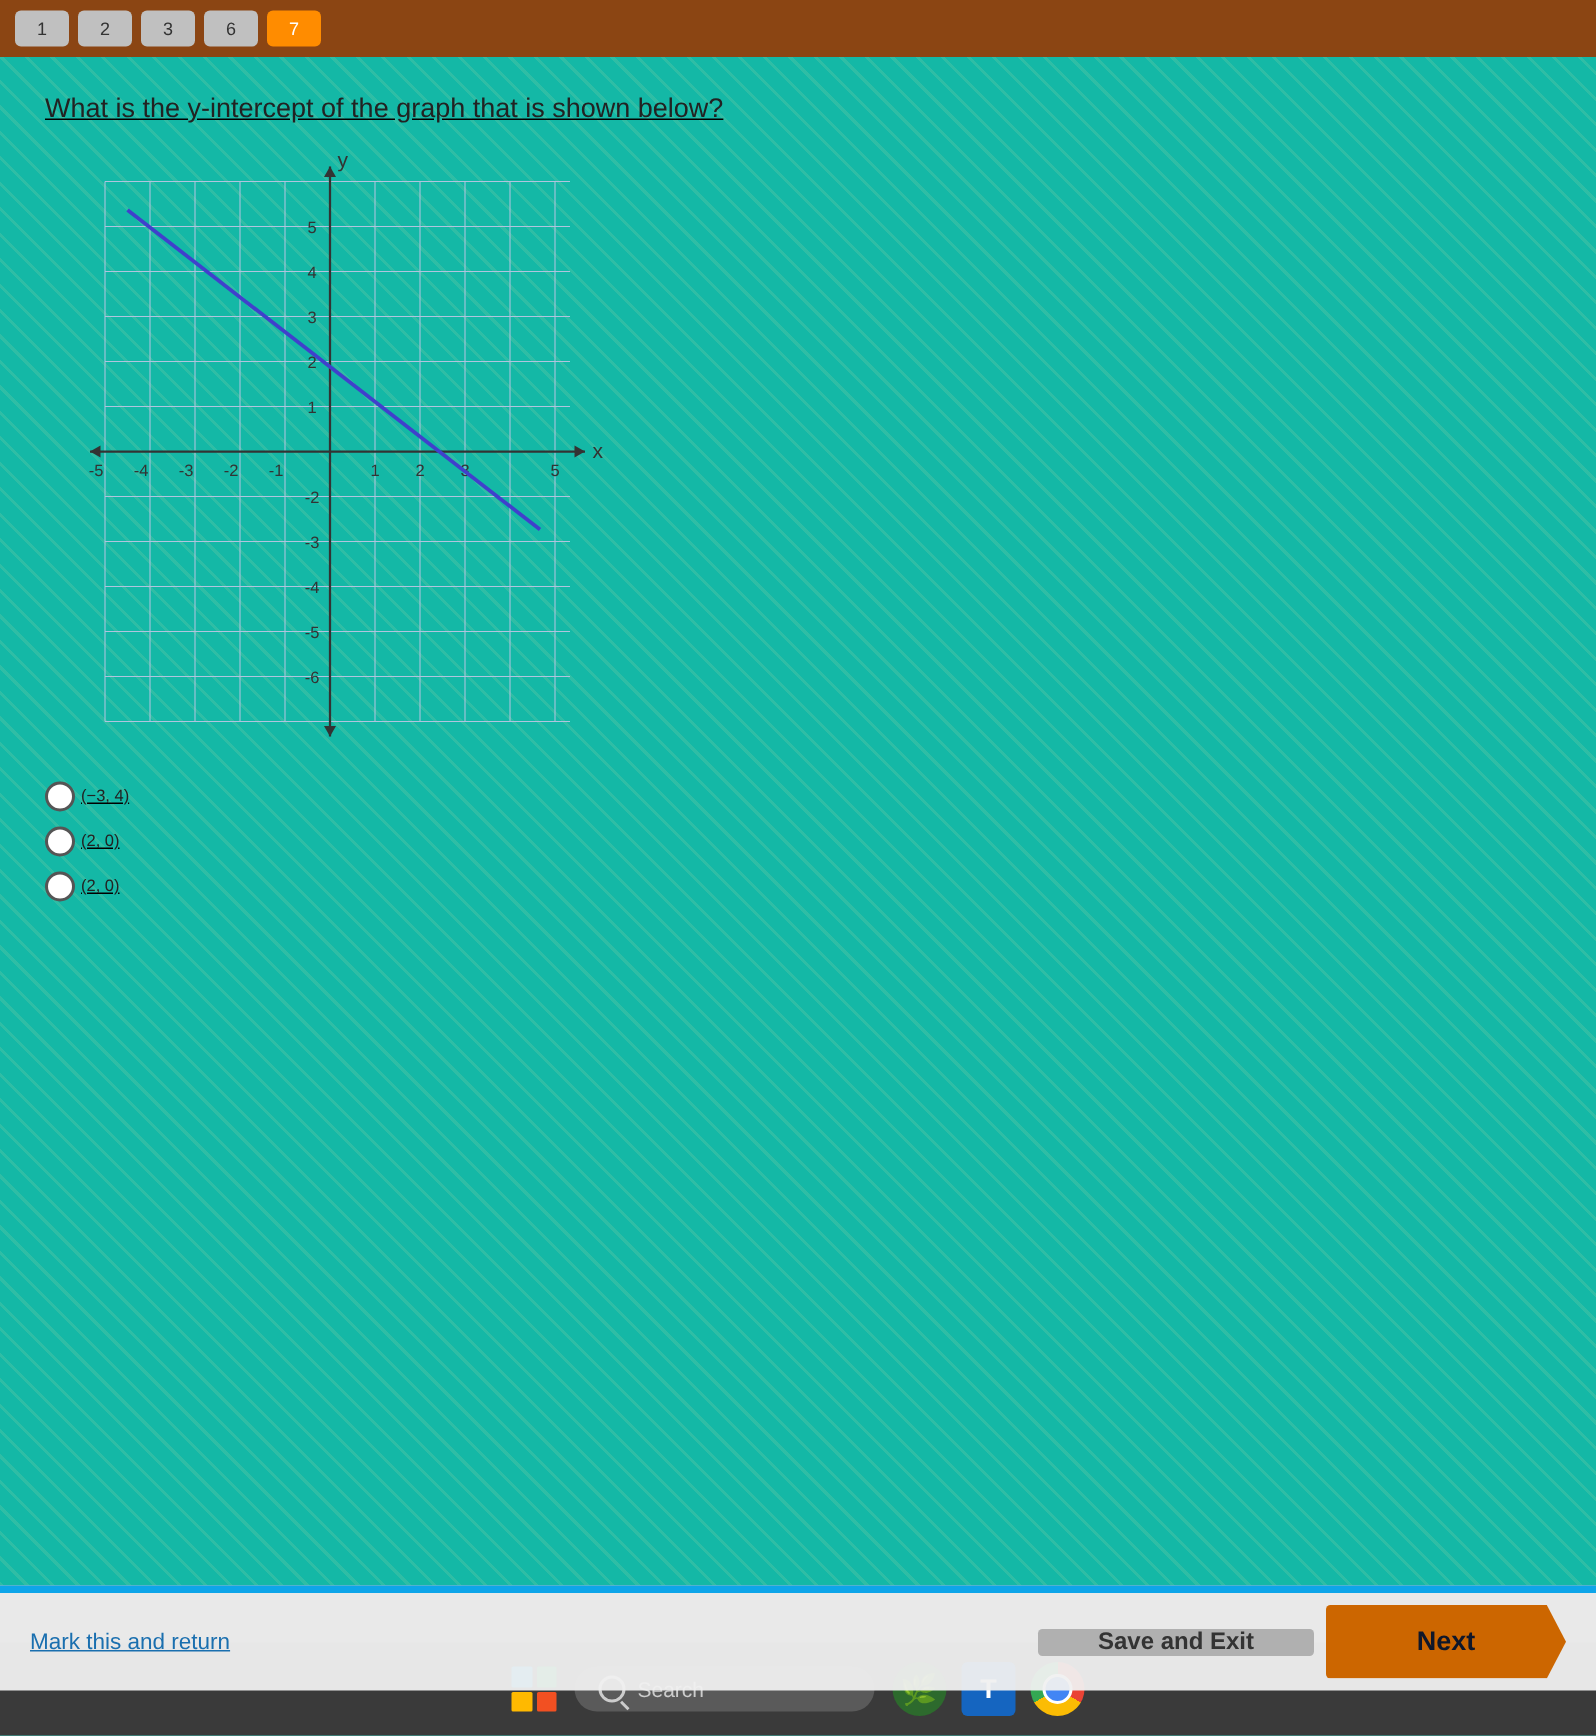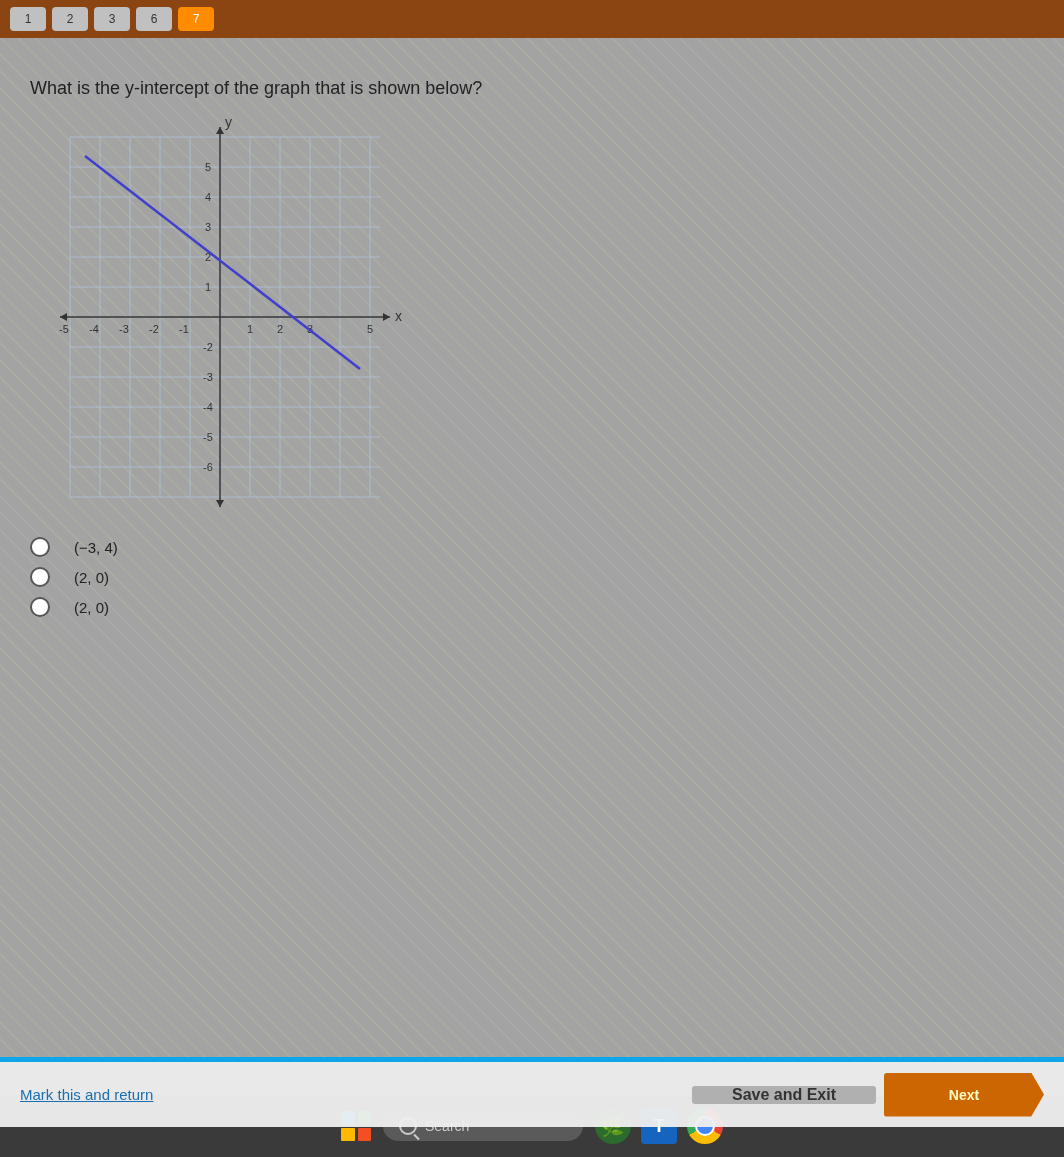--- a/index.html
+++ b/index.html
@@ -42,23 +42,24 @@
 
     .tab-pill.active {
       background: #ff8c00;
       color: white;
     }
 
     
     .content-area {
       width: 100%;
       height: calc(100% - 38px - 100px);
-      background: #a3a3a3;
-      position: relative;
-      padding: 40px 30px;
+      background: #14b8a6;
+      position: relative;
+      padding: 24px 30px;
+      text-decoration: underline;
     }
 
     
     .content-area::before {
       content: '';
       position: absolute;
       top: 0; left: 0; right: 0; bottom: 0;
       background-image: repeating-linear-gradient(
         45deg,
         rgba(200, 220, 160, 0.15) 0px,
@@ -92,23 +93,23 @@
     
     .answer-choices {
       position: relative;
       z-index: 1;
       margin-top: 10px;
     }
 
     .answer-choice {
       display: flex;
       align-items: center;
-      gap: 24px;
+      gap: 4px;
       margin-bottom: 10px;
-      font-size: 15px;
+      font-size: 11px;
       color: #222;
     }
 
     .radio-circle {
       width: 20px;
       height: 20px;
       border-radius: 50%;
       border: 2px solid #555;
       display: inline-block;
       flex-shrink: 0;
@@ -149,24 +150,24 @@
       padding: 0 40px;
       font-size: 16px;
       font-weight: bold;
       cursor: pointer;
       border-radius: 3px;
       min-width: 180px;
     }
 
     .btn-next {
       background: #cc6600;
-      color: #fef9c3;
+      color: #0f172a;
       border: none;
       padding: 14px 46px;
-      font-size: 14px;
+      font-size: 18px;
       font-weight: bold;
       cursor: pointer;
       border-radius: 3px;
       min-width: 160px;
       clip-path: polygon(0 0, 92% 0, 100% 50%, 92% 100%, 0 100%);
     }
 
     
     .taskbar {
       width: 100%;

